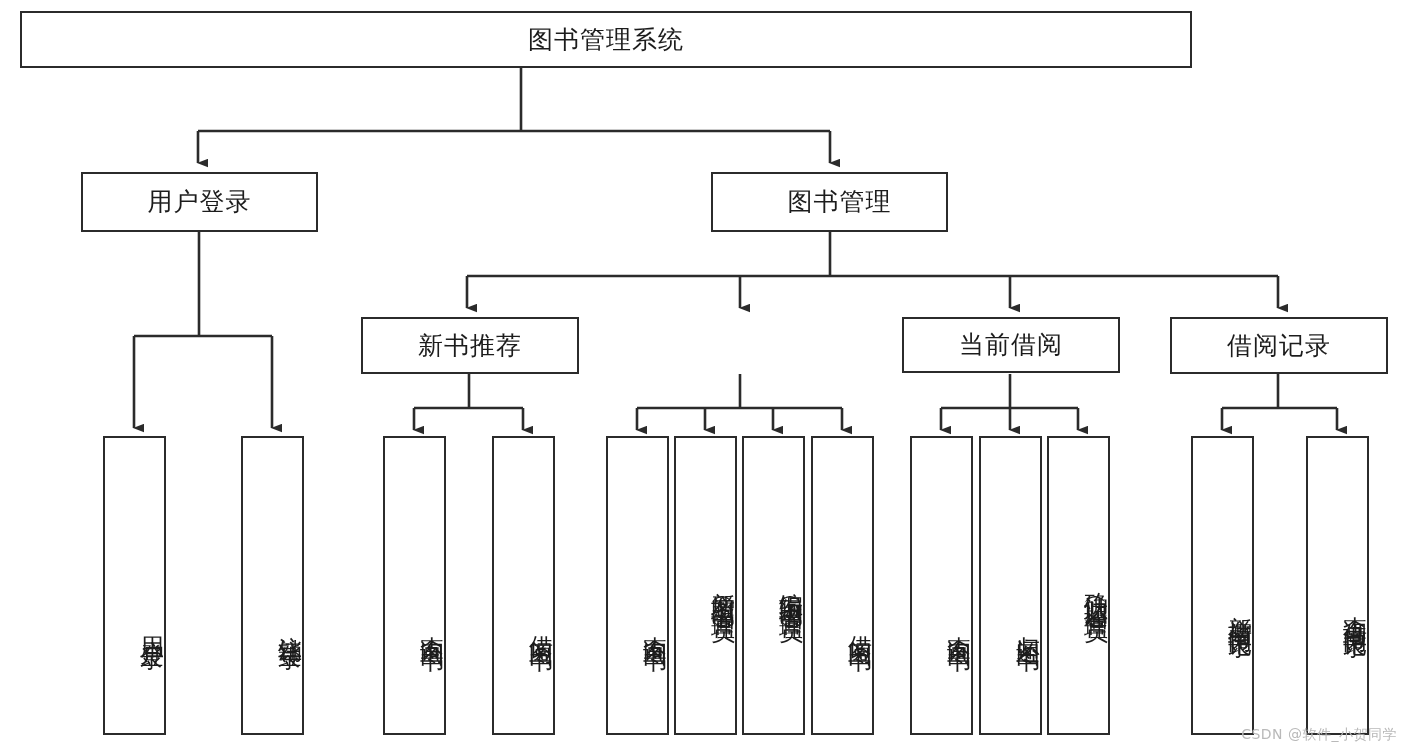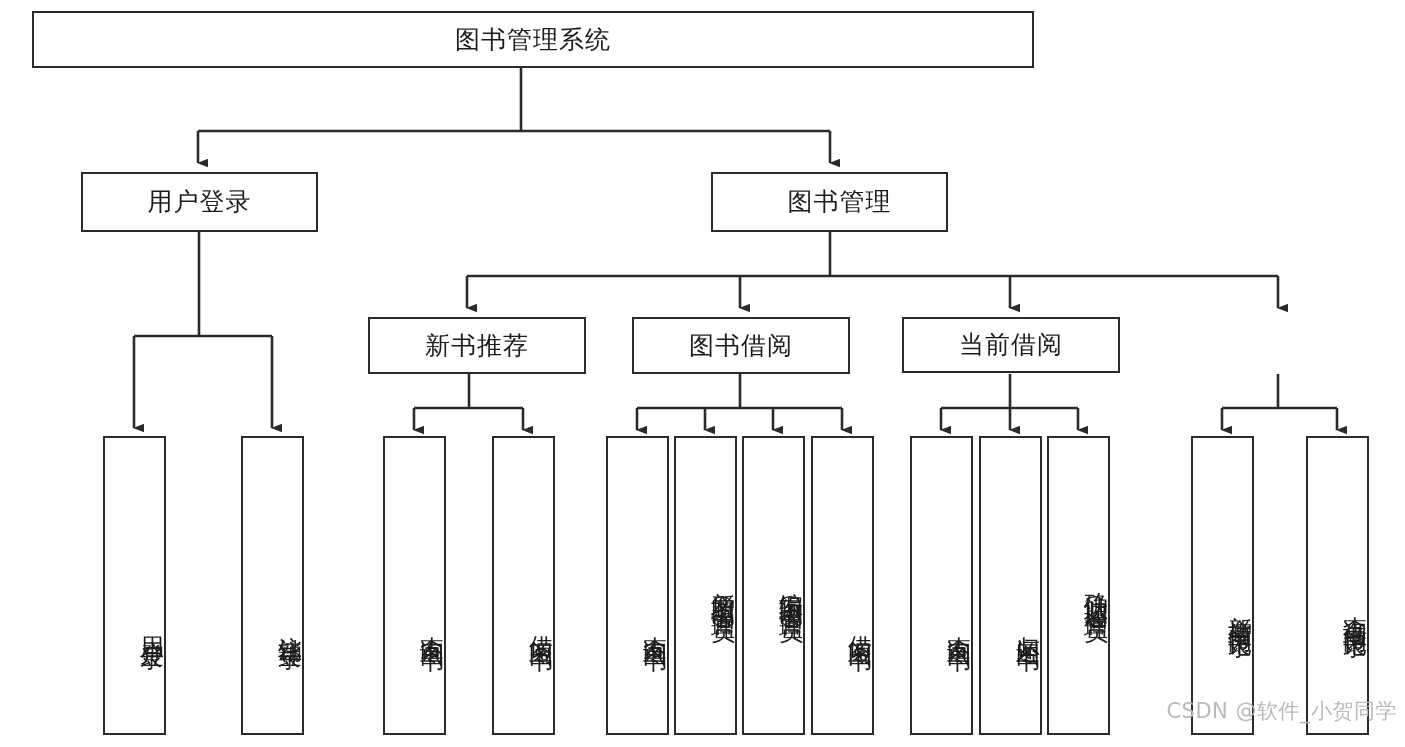--- a/index.html
+++ b/index.html
@@ -55,22 +55,22 @@
     align-items: flex-start;
     justify-content: center;
     padding-top: 14px;
   }
   .node-v.pad-small { padding-top: 78px; }
   .node-v.pad-mid   { padding-top: 46px; }
   .node-v.pad-tiny  { padding-top: 10px; }
   .watermark {
     position: absolute;
     right: 8px;
-    bottom: 22px;
-    font-size: 21px;
+    bottom: 3px;
+    font-size: 14px;
     color: #b9b9b9;
     white-space: nowrap;
     z-index: 3;
     letter-spacing: 0.5px;
   }
 </style>
 </head>
 <body>
 
 <div id="diagram-root">
@@ -119,44 +119,44 @@
       <path d="M1078,408 L1078,430" marker-end="url(#arrow)"></path>
 
       <path d="M1278,374 L1278,408"></path>
       <path d="M1222,408 L1337,408"></path>
       <path d="M1222,408 L1222,430" marker-end="url(#arrow)"></path>
       <path d="M1337,408 L1337,430" marker-end="url(#arrow)"></path>
 
     </g>
   </svg>
 
-  <div class="node node-h node-root" style="left:32px; top:11px; width:1002px; height:57px;">
+  <div class="node node-h node-root" style="left:20px; top:11px; width:1172px; height:57px;">
     <span>图书管理系统</span>
   </div>
 
   <div class="node node-h" style="left:81px; top:172px; width:237px; height:60px;">
     <span>用户登录</span>
   </div>
 
   <div class="node node-h" style="left:711px; top:172px; width:237px; height:60px;padding-left:20px;">
     <span>图书管理</span>
   </div>
 
-  <div class="node node-h" style="left:361px; top:317px; width:218px; height:57px;margin-left:7px;">
+  <div class="node node-h" style="left:361px; top:317px; width:218px; height:57px;">
     <span>新书推荐</span>
   </div>
 
-  <div class="node node-h" style="left:632px; top:317px; width:218px; height:57px;">
-    <span>图书借阅</span>
-  </div>
 
   <div class="node node-h" style="left:902px; top:317px; width:218px; height:56px;">
     <span>当前借阅</span>
   </div>
 
+  <div class="node node-h" style="left:1170px; top:317px; width:218px; height:57px;">
+    <span>借阅记录</span>
+  </div>
 
   <div class="node node-v pad-small" style="left:103px; top:436px; width:63px; height:299px;">
     <span>用户登录</span>
   </div>
 
   <div class="node node-v pad-small" style="left:241px; top:436px; width:63px; height:299px;">
     <span>注销登录</span>
   </div>
 
   <div class="node node-v pad-small" style="left:383px; top:436px; width:63px; height:299px;">

